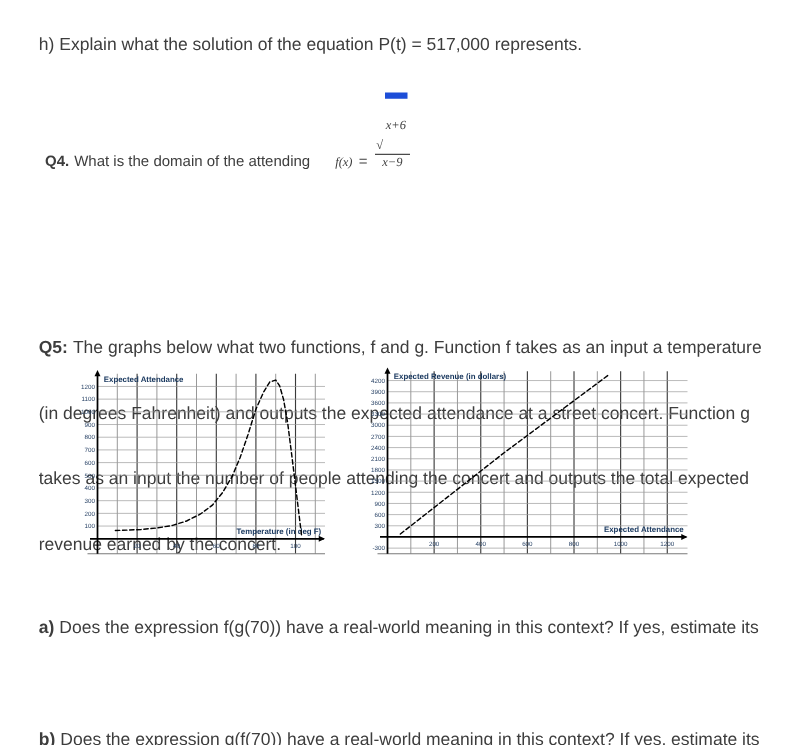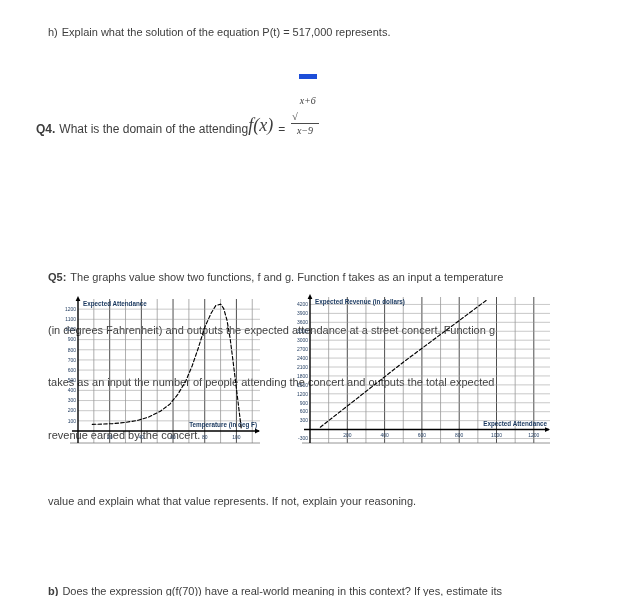--- a/index.html
+++ b/index.html
@@ -1,25 +1,25 @@
 <!DOCTYPE html>
 <html><head>
 <meta charset="utf-8">
 <style>
   html,body{margin:0;padding:0;background:#f6f6f6;}
   .page{
     position:relative;width:641px;height:596px;background:#ffffff;
     font-family:"Liberation Sans",sans-serif;color:#3d3d3d;overflow:hidden;
     margin:0;
   }
-  .para{position:absolute;left:48px;font-size:11px;line-height:17.5px;white-space:pre;}
+  .para{position:absolute;left:31px;font-size:14px;line-height:17.5px;white-space:pre;}
   .lbl{font-weight:bold;margin-right:4px;}
   .lbl-n{margin-right:4px;}
   .q4row{position:absolute;left:36px;top:96px;height:40px;display:flex;align-items:flex-end;font-size:12px;}
-  .mathfn{font-family:"Liberation Serif",serif;font-style:italic;font-size:18px;margin:0 2px 0 0;}
+  .mathfn{font-family:"Liberation Serif",serif;font-style:italic;font-size:10px;margin:0 2px 0 20px;}
   .eq{margin:0 3px;}
   .frac{display:inline-flex;flex-direction:column;align-items:center;
         font-family:"Liberation Serif",serif;font-style:italic;font-size:10px;color:#3d3d3d;margin-left:3px;}
   .frac .num{display:flex;align-items:flex-end;border-bottom:1px solid #4a4a4a;padding:0 2px 1px 1px;}
   .frac .rad{font-style:normal;margin-right:1px;}
   .frac .radicand{border-top:5px solid #1d4ed8;padding:16px 1px;}
   .frac .den{padding-top:1px;}
   .chart{position:absolute;}
   #chart-f{left:36px;top:295px;}
   #chart-g{left:294px;top:293px;}
@@ -39,21 +39,21 @@
     <span class="frac">
       <span class="num">
           <span class="rad">√</span>
           <span class="radicand">x+6</span>
         </span>
       <span class="den">x−9</span>
     </span>
   </div>
 
   <div class="para" style="top:234px">
-    <div><span class="lbl">Q5:</span><span>The graphs value show two functions, f and g. Function f takes as an input a temperature</span></div>
+    <div><span class="lbl">Q5:</span><span>The graphs below what two functions, f and g. Function f takes as an input a temperature</span></div>
     <div>(in degrees Fahrenheit) and outputs the expected attendance at a street concert. Function g</div>
     <div>takes as an input the number of people attending the concert and outputs the total expected</div>
     <div>revenue earned by the concert.</div>
   </div>
 
   <svg id="chart-f" class="chart" width="226" height="150" viewBox="0 0 226 150">
       <line x1="57.84070796460177" y1="4" x2="57.84070796460177" y2="148" stroke="#6b6b6b" stroke-width="0.55"></line>
       <line x1="73.68141592920354" y1="4" x2="73.68141592920354" y2="148" stroke="#3a3a3a" stroke-width="0.9"></line>
       <line x1="89.52212389380531" y1="4" x2="89.52212389380531" y2="148" stroke="#6b6b6b" stroke-width="0.55"></line>
       <line x1="105.36283185840708" y1="4" x2="105.36283185840708" y2="148" stroke="#3a3a3a" stroke-width="0.9"></line>
@@ -155,21 +155,21 @@
       <text x="127.9047619047619" y="144.07291666666666" text-anchor="middle" fill="#1f3a5f" font-family="&quot;Liberation Sans&quot;,sans-serif" font-size="5">600</text>
       <text x="165.20634920634922" y="144.07291666666666" text-anchor="middle" fill="#1f3a5f" font-family="&quot;Liberation Sans&quot;,sans-serif" font-size="5">800</text>
       <text x="202.5079365079365" y="144.07291666666666" text-anchor="middle" fill="#1f3a5f" font-family="&quot;Liberation Sans&quot;,sans-serif" font-size="5">1000</text>
       <text x="239.8095238095238" y="144.07291666666666" text-anchor="middle" fill="#1f3a5f" font-family="&quot;Liberation Sans&quot;,sans-serif" font-size="5">1200</text>
       <text x="21" y="10.5" text-anchor="start" fill="#17365d" font-family="&quot;Liberation Sans&quot;,sans-serif" font-size="6.3" font-weight="bold">Expected Revenue (in dollars)</text>
       <text x="253" y="132.57291666666666" text-anchor="end" fill="#17365d" font-family="&quot;Liberation Sans&quot;,sans-serif" font-size="6.3" font-weight="bold">Expected Attendance</text>
       <polyline points="26.3,134.2 109.3,69.2 193.2,6.7" fill="none" stroke="#000000" stroke-width="1.15" stroke-dasharray="3.5 2.2" stroke-linecap="round"></polyline>
     </svg>
 
   <div class="para" style="top:458px">
-    <div>value and explain what that value represents. If not, explain your reasoning.</div>
+    <div><span class="lbl">a)</span><span>Does the expression f(g(70)) have a real-world meaning in this context? If yes, estimate its</span></div>
   </div>
 
   <div class="para" style="top:548px">
     <div><span class="lbl">b)</span><span>Does the expression g(f(70)) have a real-world meaning in this context? If yes, estimate its</span></div>
     
   </div>
 
 </div>
 
 </body></html>

